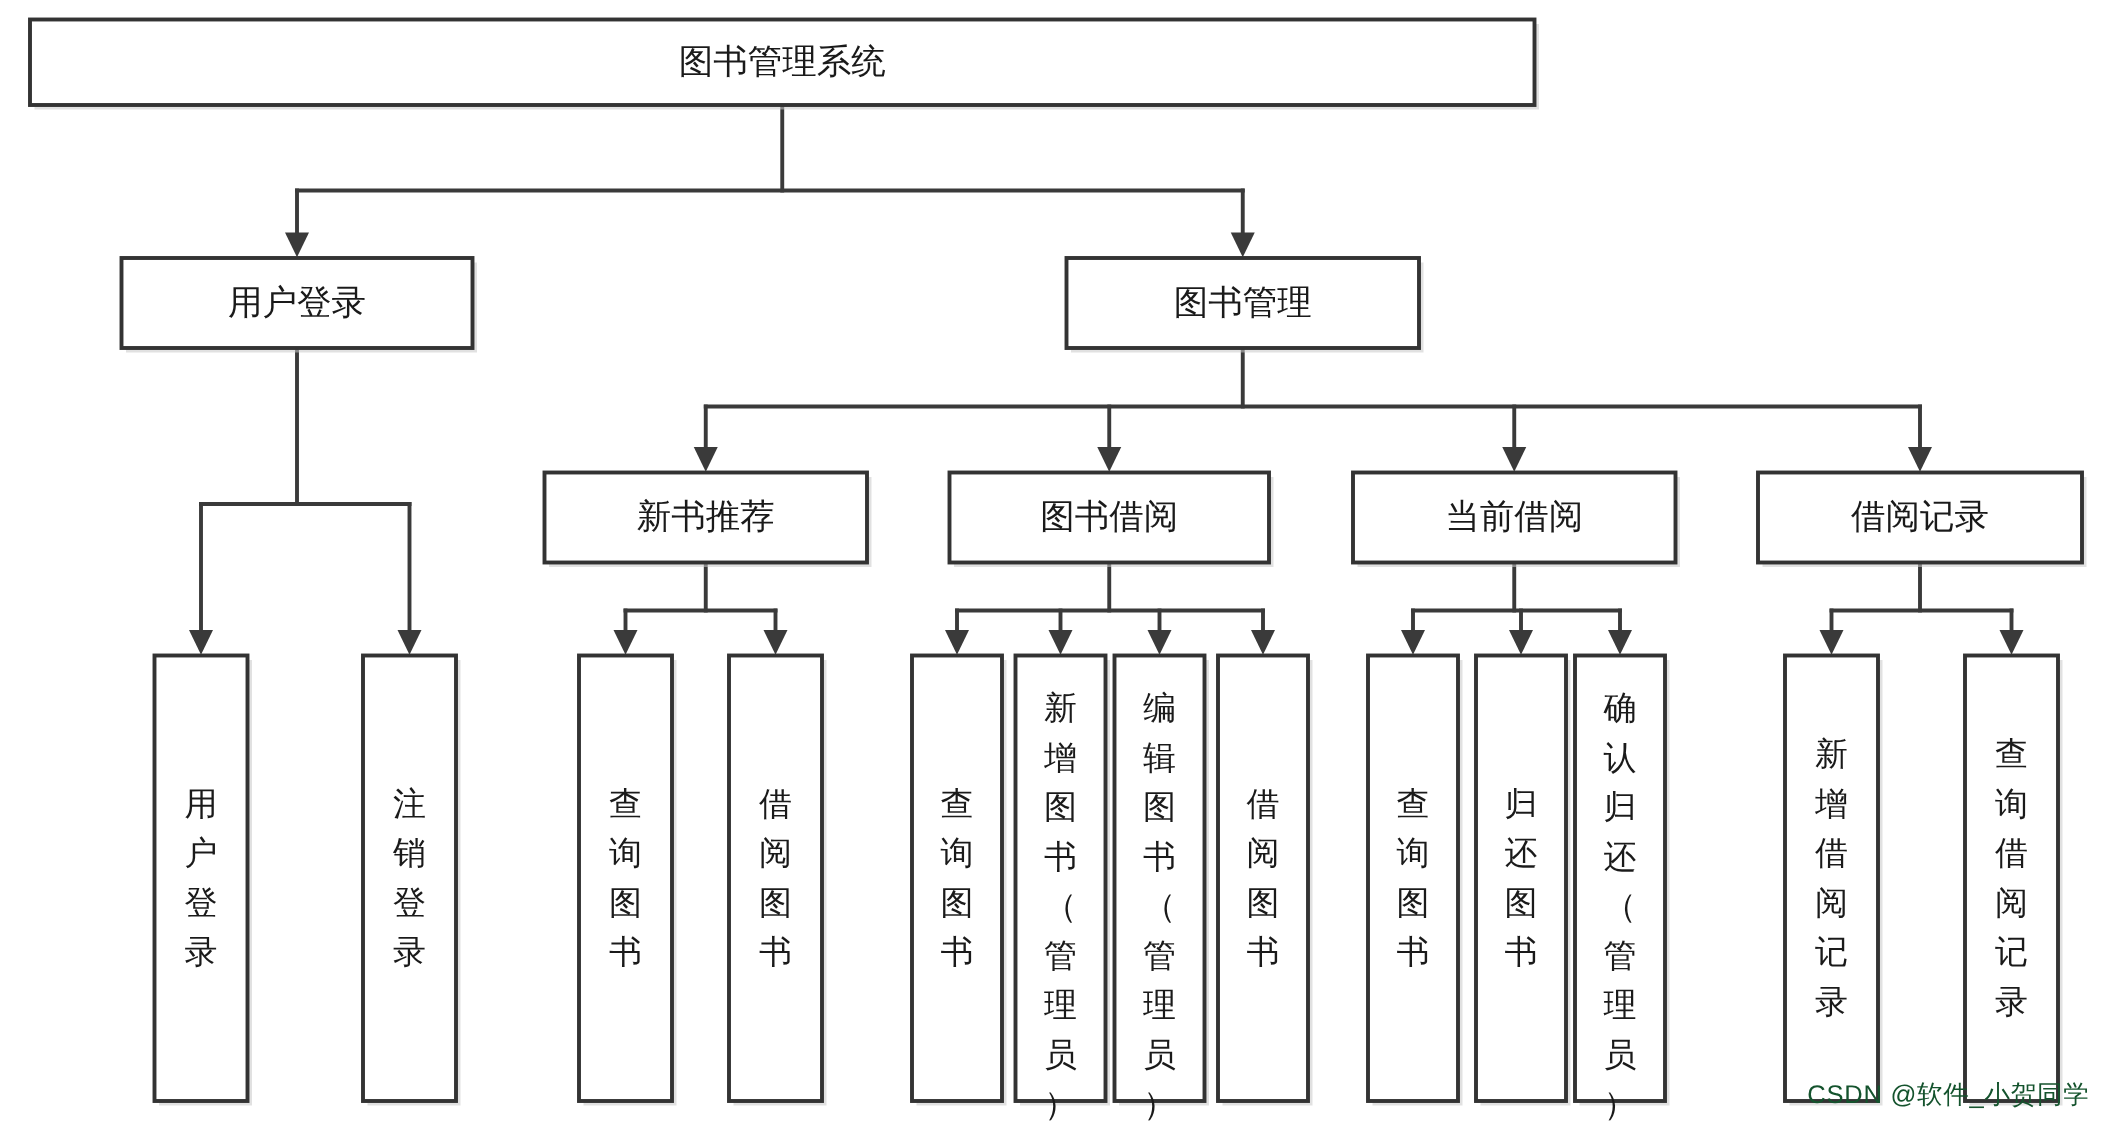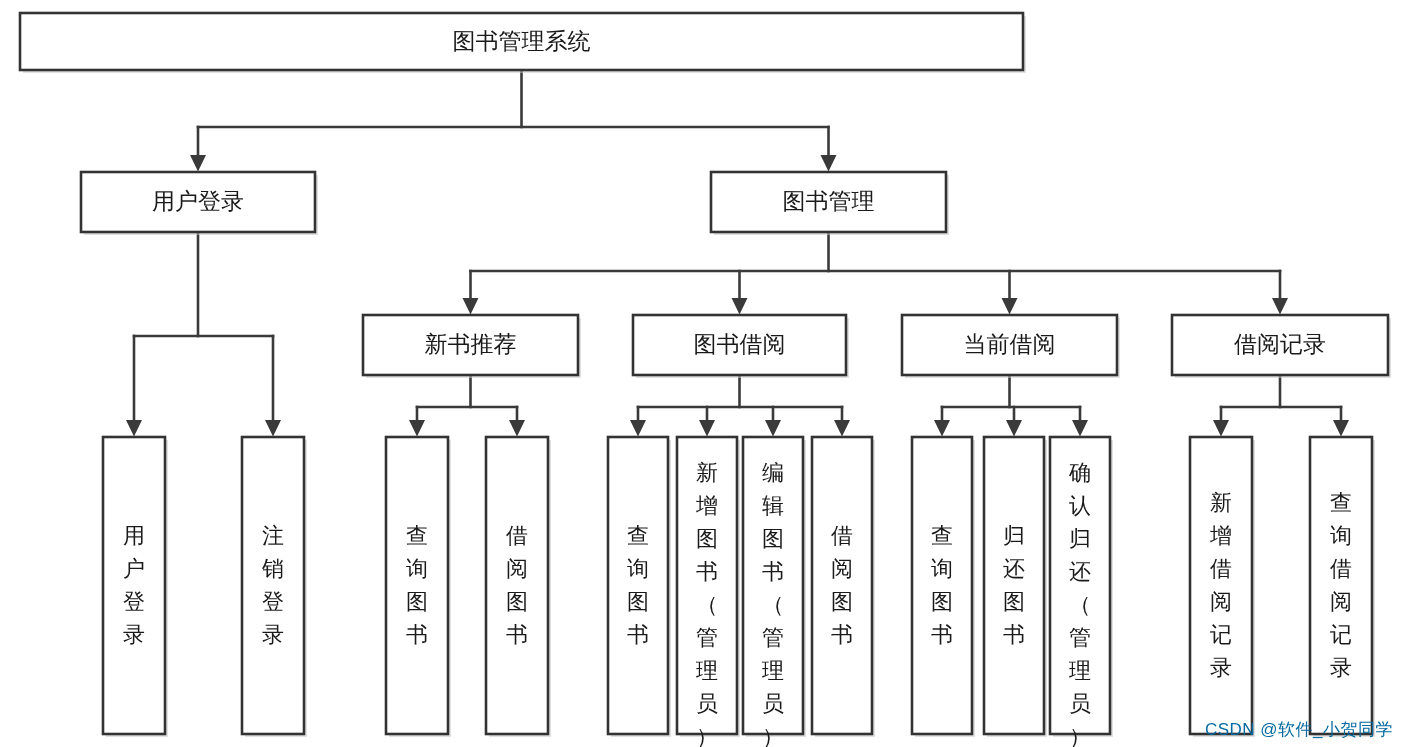--- a/index.html
+++ b/index.html
@@ -58,21 +58,21 @@
   .node-label.vertical {
     font-size: 22px;
     text-anchor: middle;
   }
   .watermark {
     position: absolute;
     right: 12px;
     bottom: 6px;
     font-family: "Liberation Sans", "DejaVu Sans", sans-serif;
     font-size: 17px;
-    color: #0369a1;
+    color: #14532d;
     white-space: nowrap;
     letter-spacing: 0.5px;
     user-select: none;
   }
 </style>
 </head>
 <body>
 
 <div id="diagram-root">
   <svg class="flow-canvas" id="flow-canvas" viewBox="0 0 1405 747" xmlns="http://www.w3.org/2000/svg">

